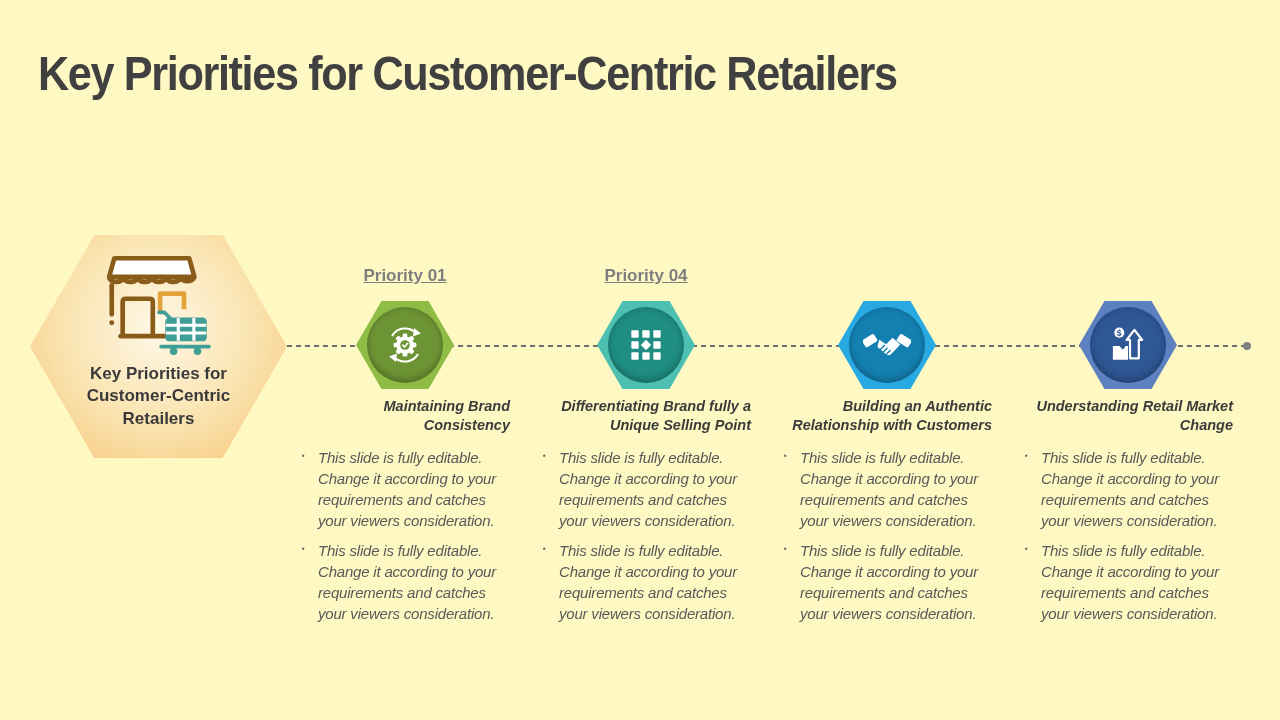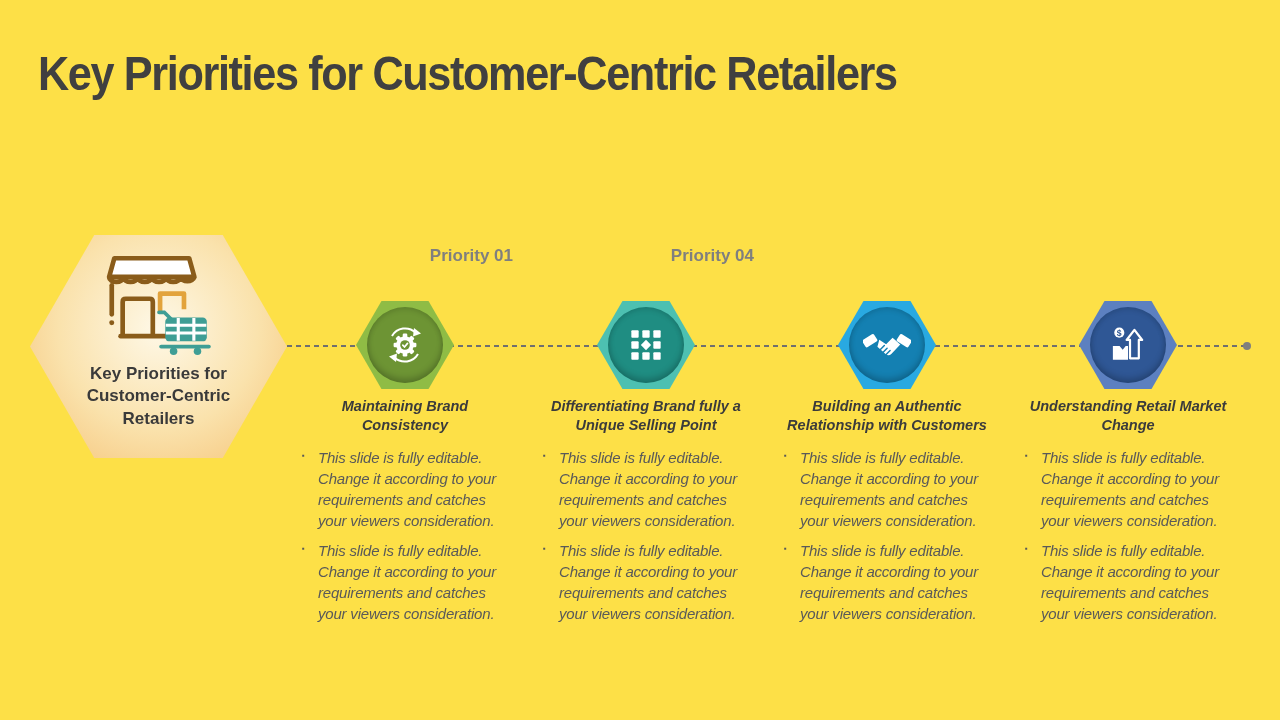--- a/index.html
+++ b/index.html
@@ -1,20 +1,20 @@
 <!DOCTYPE html>
 <html><head>
 <meta charset="utf-8">
 <style>
   * { margin:0; padding:0; box-sizing:border-box; }
   html,body { background:#e8e8e8; }
   body { font-family:"Liberation Sans", sans-serif; }
   #slide {
     position:relative; width:1280px; height:720px;
-    background:#fde047; overflow:hidden; margin:0 auto;
+    background:#fef9c3; overflow:hidden; margin:0 auto;
   }
   
   #slide-title {
     position:absolute; left:38px; top:46px;
     font-size:48px; font-weight:700; color:#404040;
     letter-spacing:-1.5px; white-space:nowrap;
     transform:scaleX(0.9); transform-origin:left top;
   }
   
   #connector {
@@ -35,35 +35,35 @@
   }
   #hub-icon { position:absolute; left:75px; top:20px; }
   #hub-label {
     position:absolute; left:33px; top:128px; width:191px;
     text-align:center; font-size:17px; line-height:1.32;
     font-weight:700; color:#3a3a3a;
   }
   
   .column { position:absolute; top:0; width:216px; height:720px; z-index:1; }
   .p-label {
-    position:absolute; top:246px; width:100%; text-align:right;
-    font-size:17px; font-weight:700; color:#7f7f7f;
+    position:absolute; top:266px; width:100%; text-align:center;
+    font-size:17px; font-weight:700; color:#7f7f7f;text-decoration:underline;
   }
   .hex {
     position:absolute; top:301px; left:59px; width:98px; height:88px;
     clip-path:polygon(0% 50%, 26% 0%, 74% 0%, 100% 50%, 74% 100%, 26% 100%);
   }
   .hex-circle {
     position:absolute; top:6px; left:11px; width:76px; height:76px;
     border-radius:50%;
     box-shadow:inset 0 -4px 6px rgba(0,0,0,0.22), inset 0 3px 5px rgba(0,0,0,0.10);
     display:flex; align-items:center; justify-content:center;
   }
   .p-heading {
-    position:absolute; top:397px; left:3px; width:210px; text-align:center;
+    position:absolute; top:397px; left:3px; width:210px; text-align:right;
     font-size:14.5px; line-height:1.28; font-weight:700; font-style:italic;
     color:#3b3b3b;
   }
   .bullets { position:absolute; top:447px; left:5px; width:206px; }
   .bullet { display:flex; margin-bottom:9px; }
   .b-marker {
     width:16px; flex:0 0 16px; font-size:8px; color:#595959;
     padding-top:4px; text-align:left;
   }
   .b-text {

